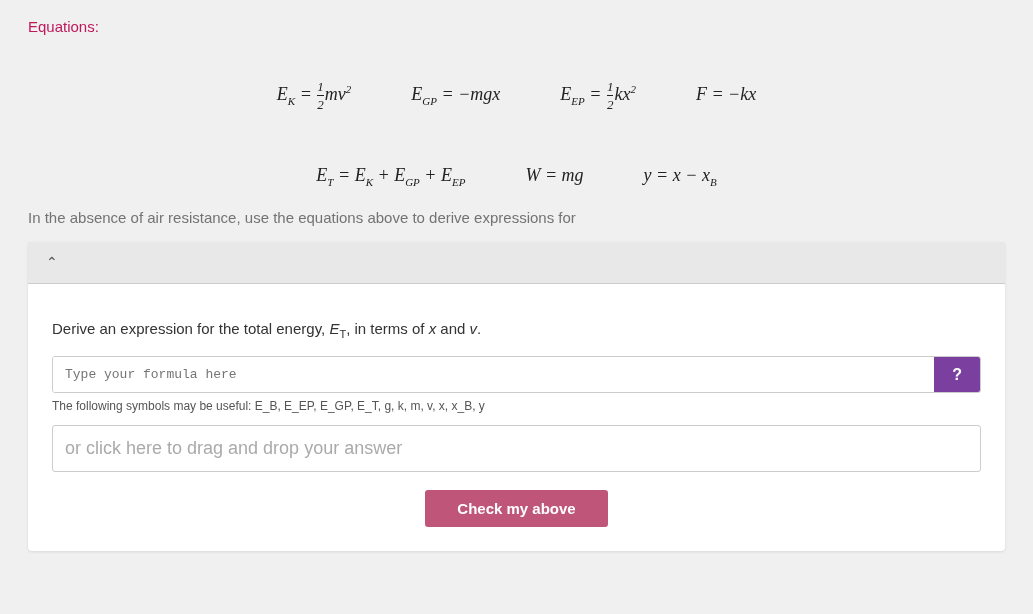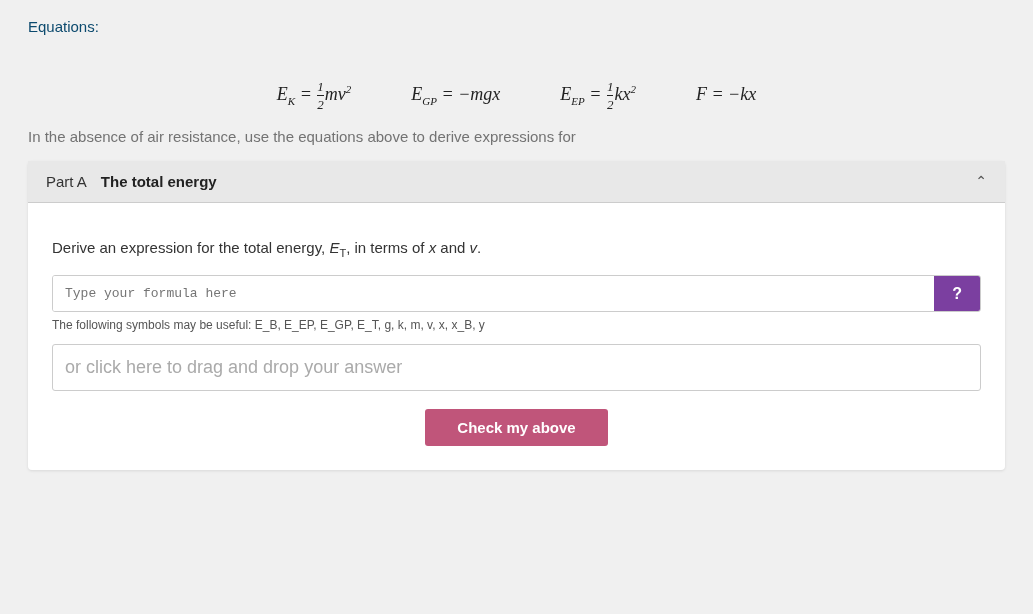--- a/index.html
+++ b/index.html
@@ -16,21 +16,21 @@
     .page-container {
       background: #f0f0f0;
       width: 1033px;
       min-height: 614px;
       padding: 18px 28px 28px 28px;
     }
 
     .equations-label {
       font-family: Arial, sans-serif;
       font-size: 15px;
-      color: #0c4a6e;
+      color: #be185d;
       margin-bottom: 8px;
     }
 
     .equations-block {
       text-align: center;
       margin-bottom: 10px;
       line-height: 2.4;
     }
 
     .eq-row {
@@ -220,30 +220,37 @@
         <i>E</i><sub>EP</sub> = <span class="frac">
             <span class="frac-num">1</span>
             <span class="frac-den">2</span>
           </span><i>kx</i><sup>2</sup>
       </span>
       <span class="eq-item math">
         <i>F</i> = −<i>kx</i>
       </span>
     </div>
 
+    <div class="eq-row">
+      <span class="eq-item math">
+        <i>E</i><sub>T</sub> = <i>E</i><sub>K</sub> + <i>E</i><sub>GP</sub> + <i>E</i><sub>EP</sub>
+      </span>
+      <span class="eq-item math">
+        <i>W</i> = <i>mg</i>
+      </span>
+      <span class="eq-item math">
+        <i>y</i> = <i>x</i> − <i>x</i><sub>B</sub>
+      </span>
+    </div>
   </div>
 
   <div class="instruction-text">In the absence of air resistance, use the equations above to derive expressions for</div>
 
   <div class="part-section">
     <div class="part-header">
-      <div class="part-header-left">
-        <span class="part-label">Part A</span>
-        <span class="part-title">The total energy</span>
-      </div>
       <span class="chevron-icon">⌃</span>
     </div>
 
     <div class="part-body">
       <div class="derive-text">
         Derive an expression for the total energy, <i>E</i><sub>T</sub>, in terms of <i>x</i> and <i>v</i>.
       </div>
 
       <div class="formula-input-row">
         <input class="formula-input" type="text" placeholder="Type your formula here" style="">

